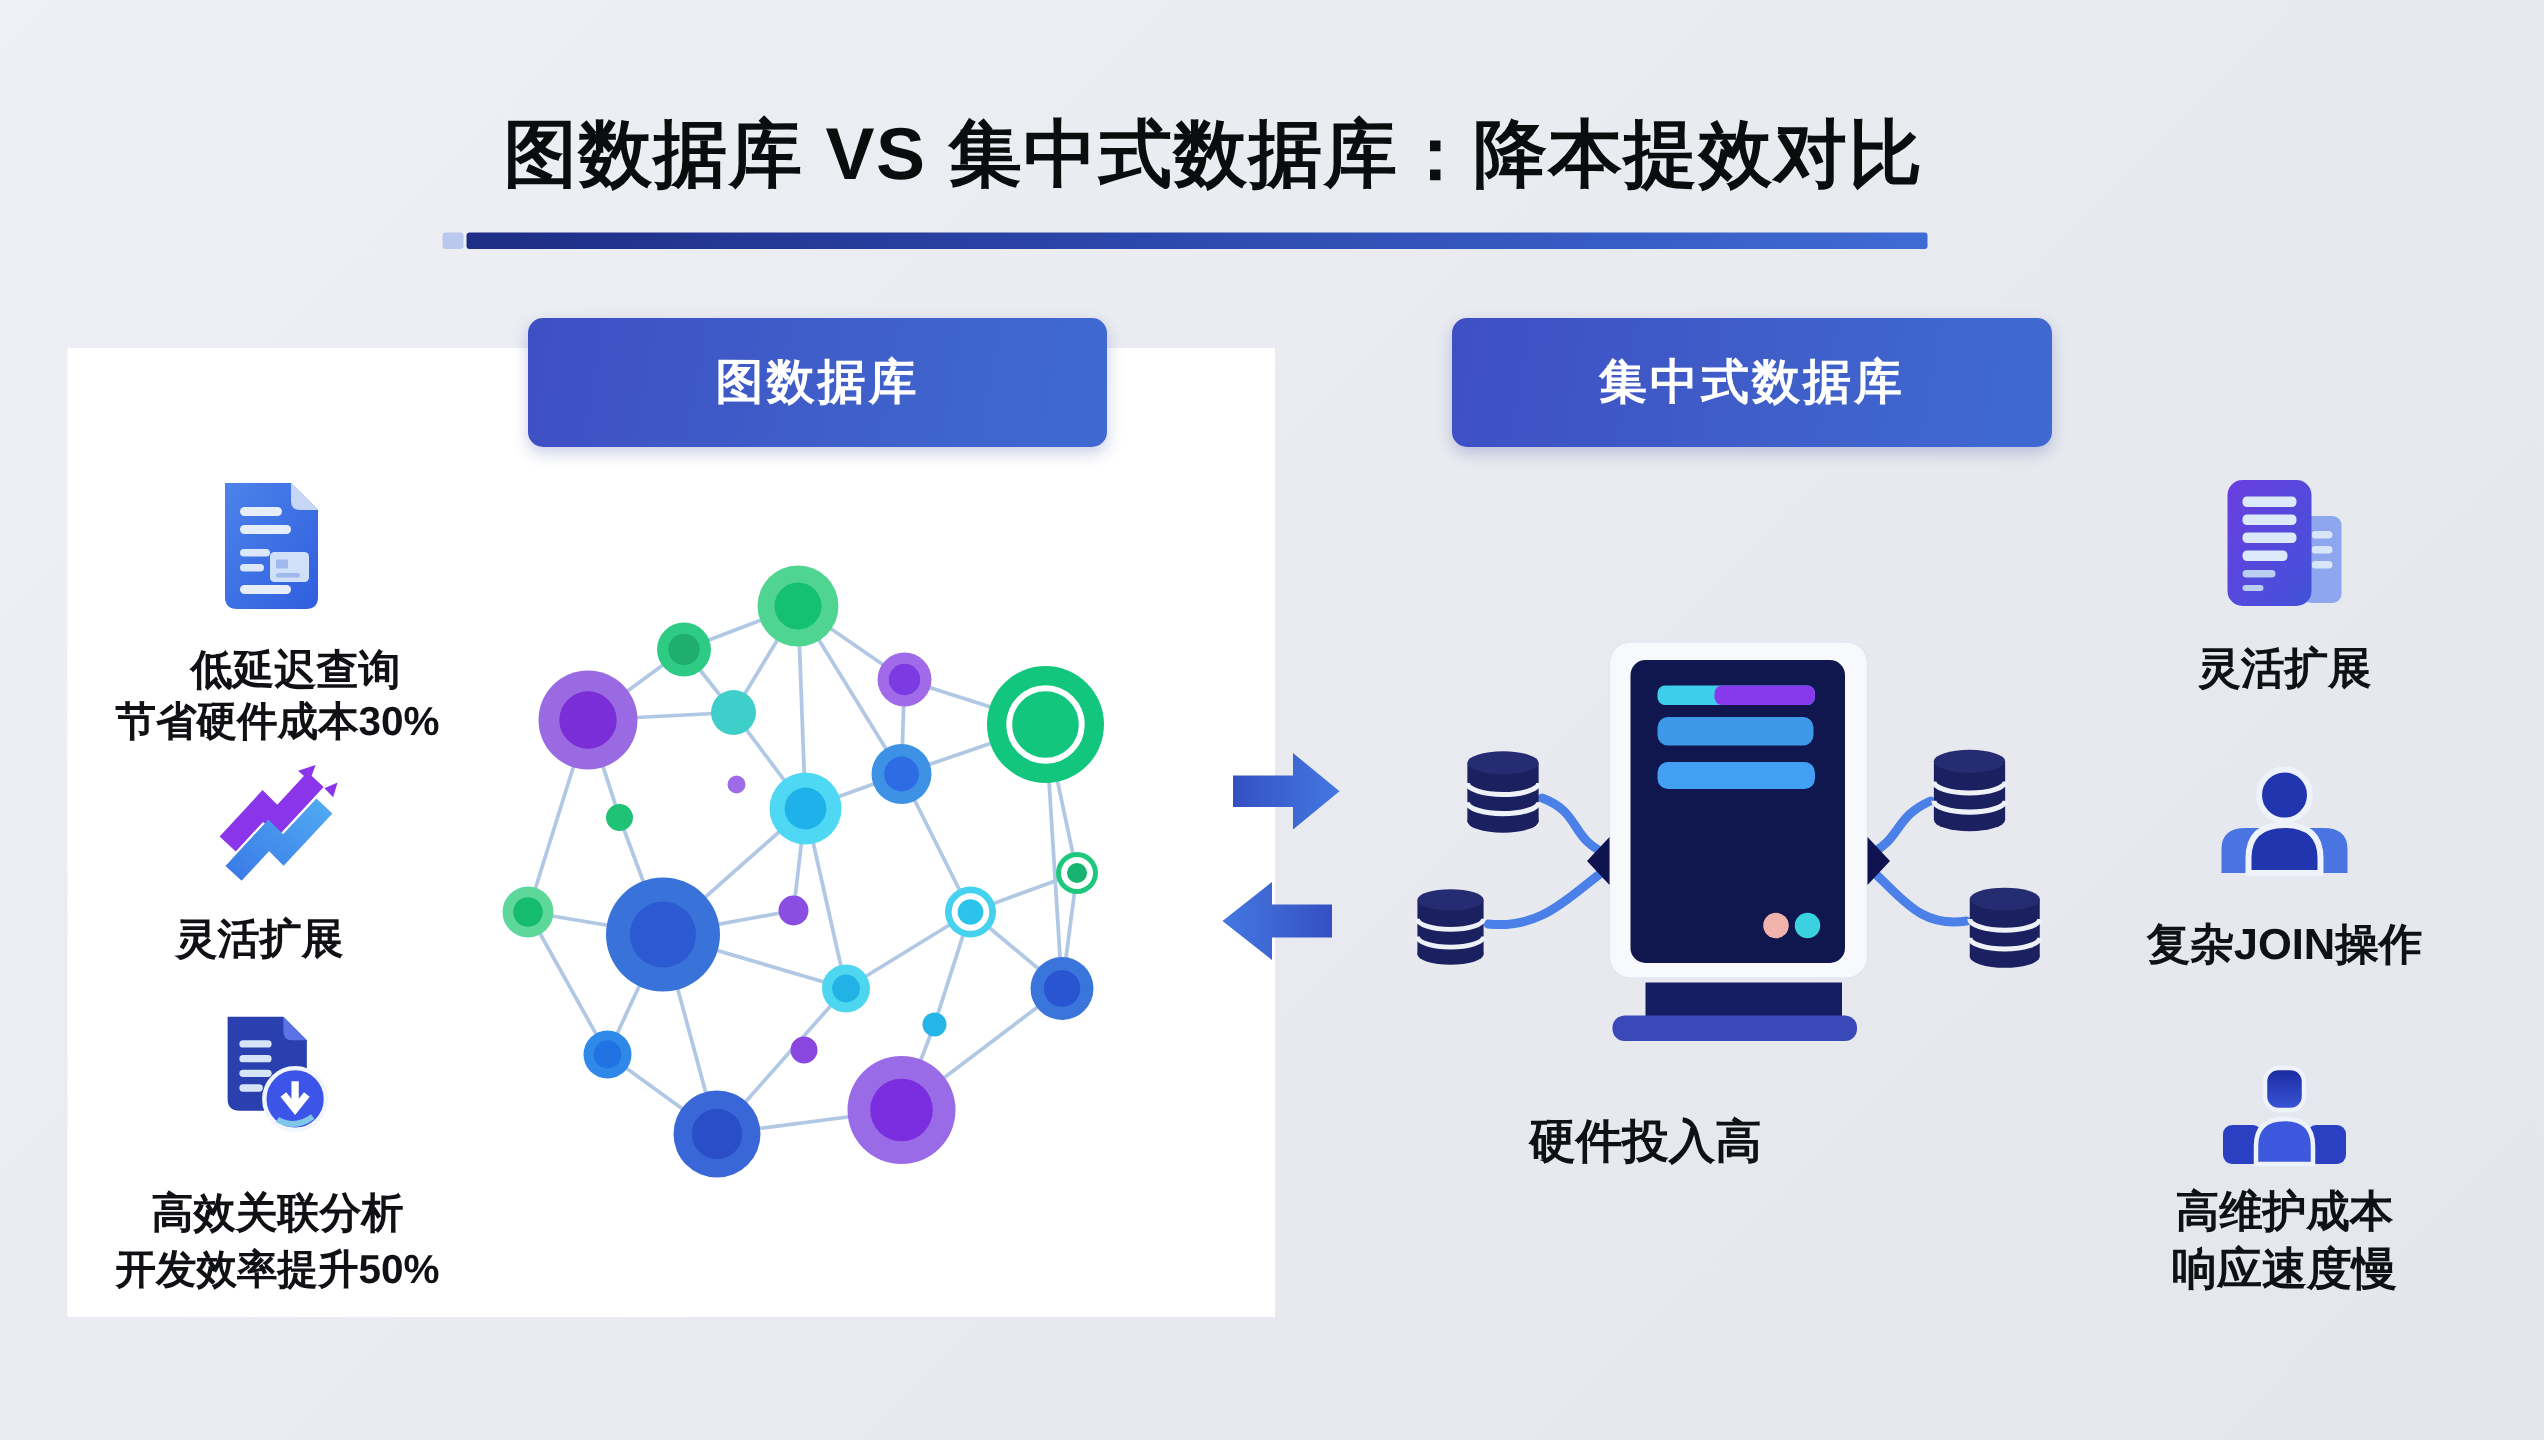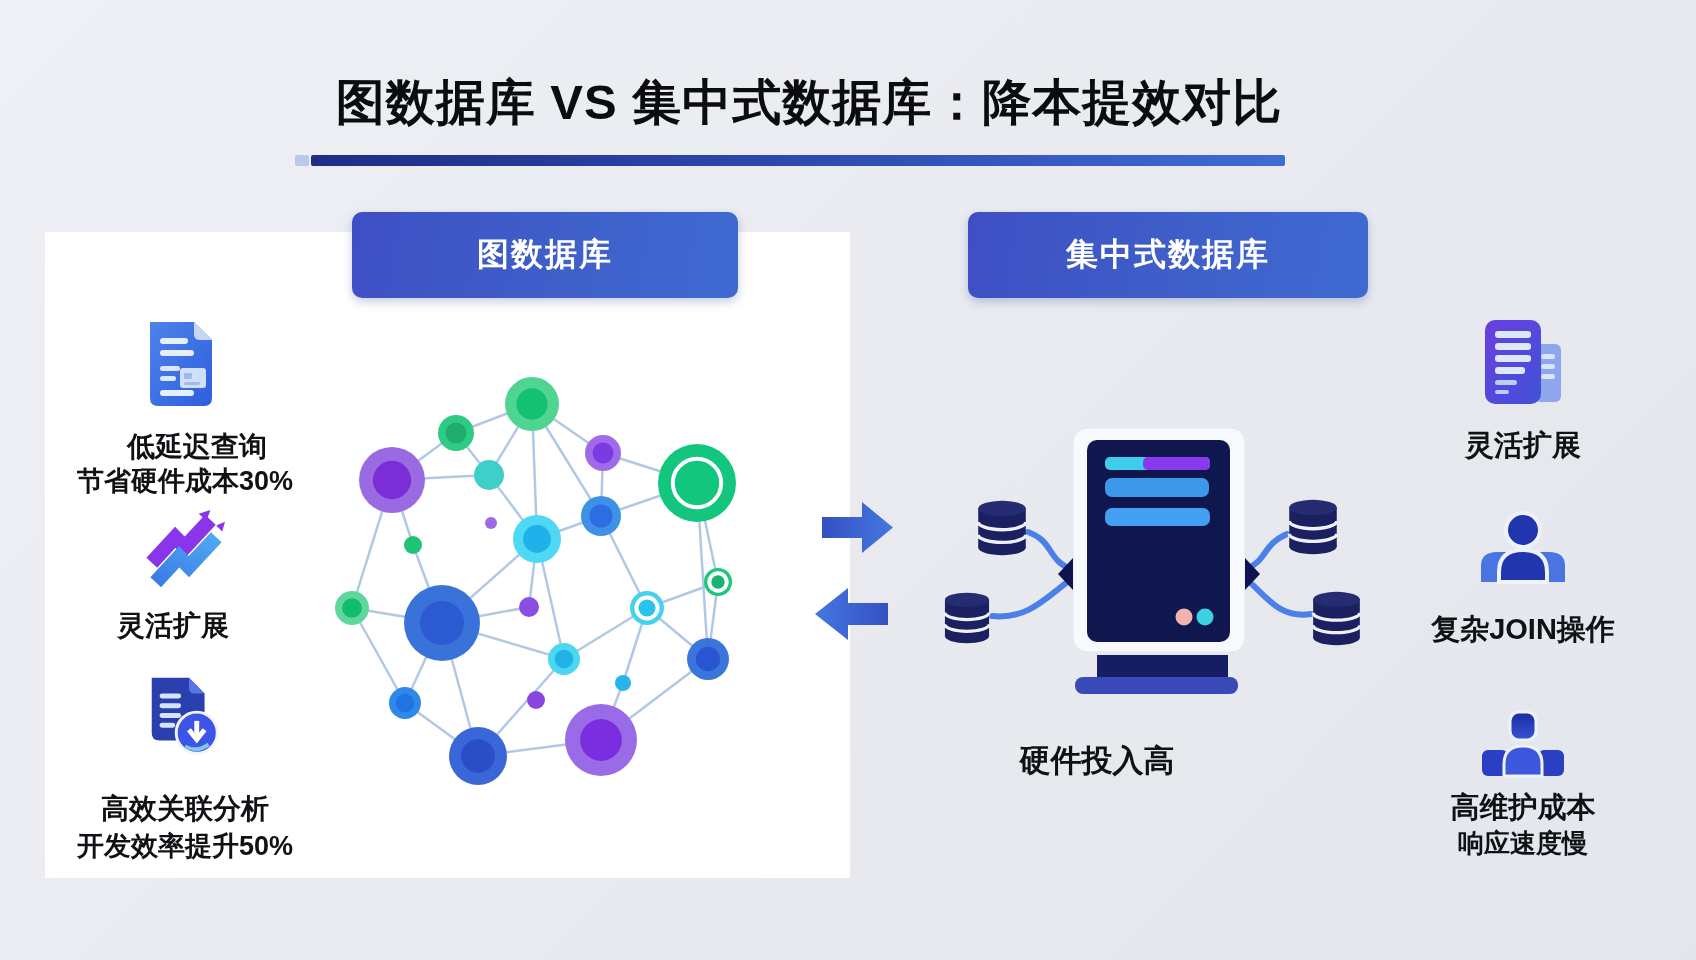--- a/index.html
+++ b/index.html
@@ -23,21 +23,21 @@
   
   .badge{position:absolute;top:212px;height:86px;border-radius:10px;
          background:linear-gradient(100deg,#3e4fc4 0%,#3f5fc9 55%,#3f6ad2 100%);
          color:#ffffff;font-size:32px;font-weight:800;display:flex;align-items:center;
          justify-content:center;box-shadow:0 4px 10px rgba(40,60,150,0.25);letter-spacing:2px;}
   .badge-left{left:352px;width:386px;}
   .badge-right{left:968px;width:400px;text-align:right;}
 
   
   .feat-title{position:absolute;text-align:center;font-weight:800;color:#101114;}
-  .f28{font-size:28px;} .f27{font-size:27px;} .f29{font-size:29px;} .f26{font-size:26px;text-align:center;}
+  .f28{font-size:28px;} .f27{font-size:27px;} .f29{font-size:29px;} .f26{font-size:30px;text-align:center;}
   .caption{position:absolute;left:947px;top:740px;width:300px;text-align:center;
            font-size:31px;font-weight:800;color:#101114;}
 
   .abs{position:absolute;}
 </style>
 </head>
 <body>
 
 <div class="canvas">
 

